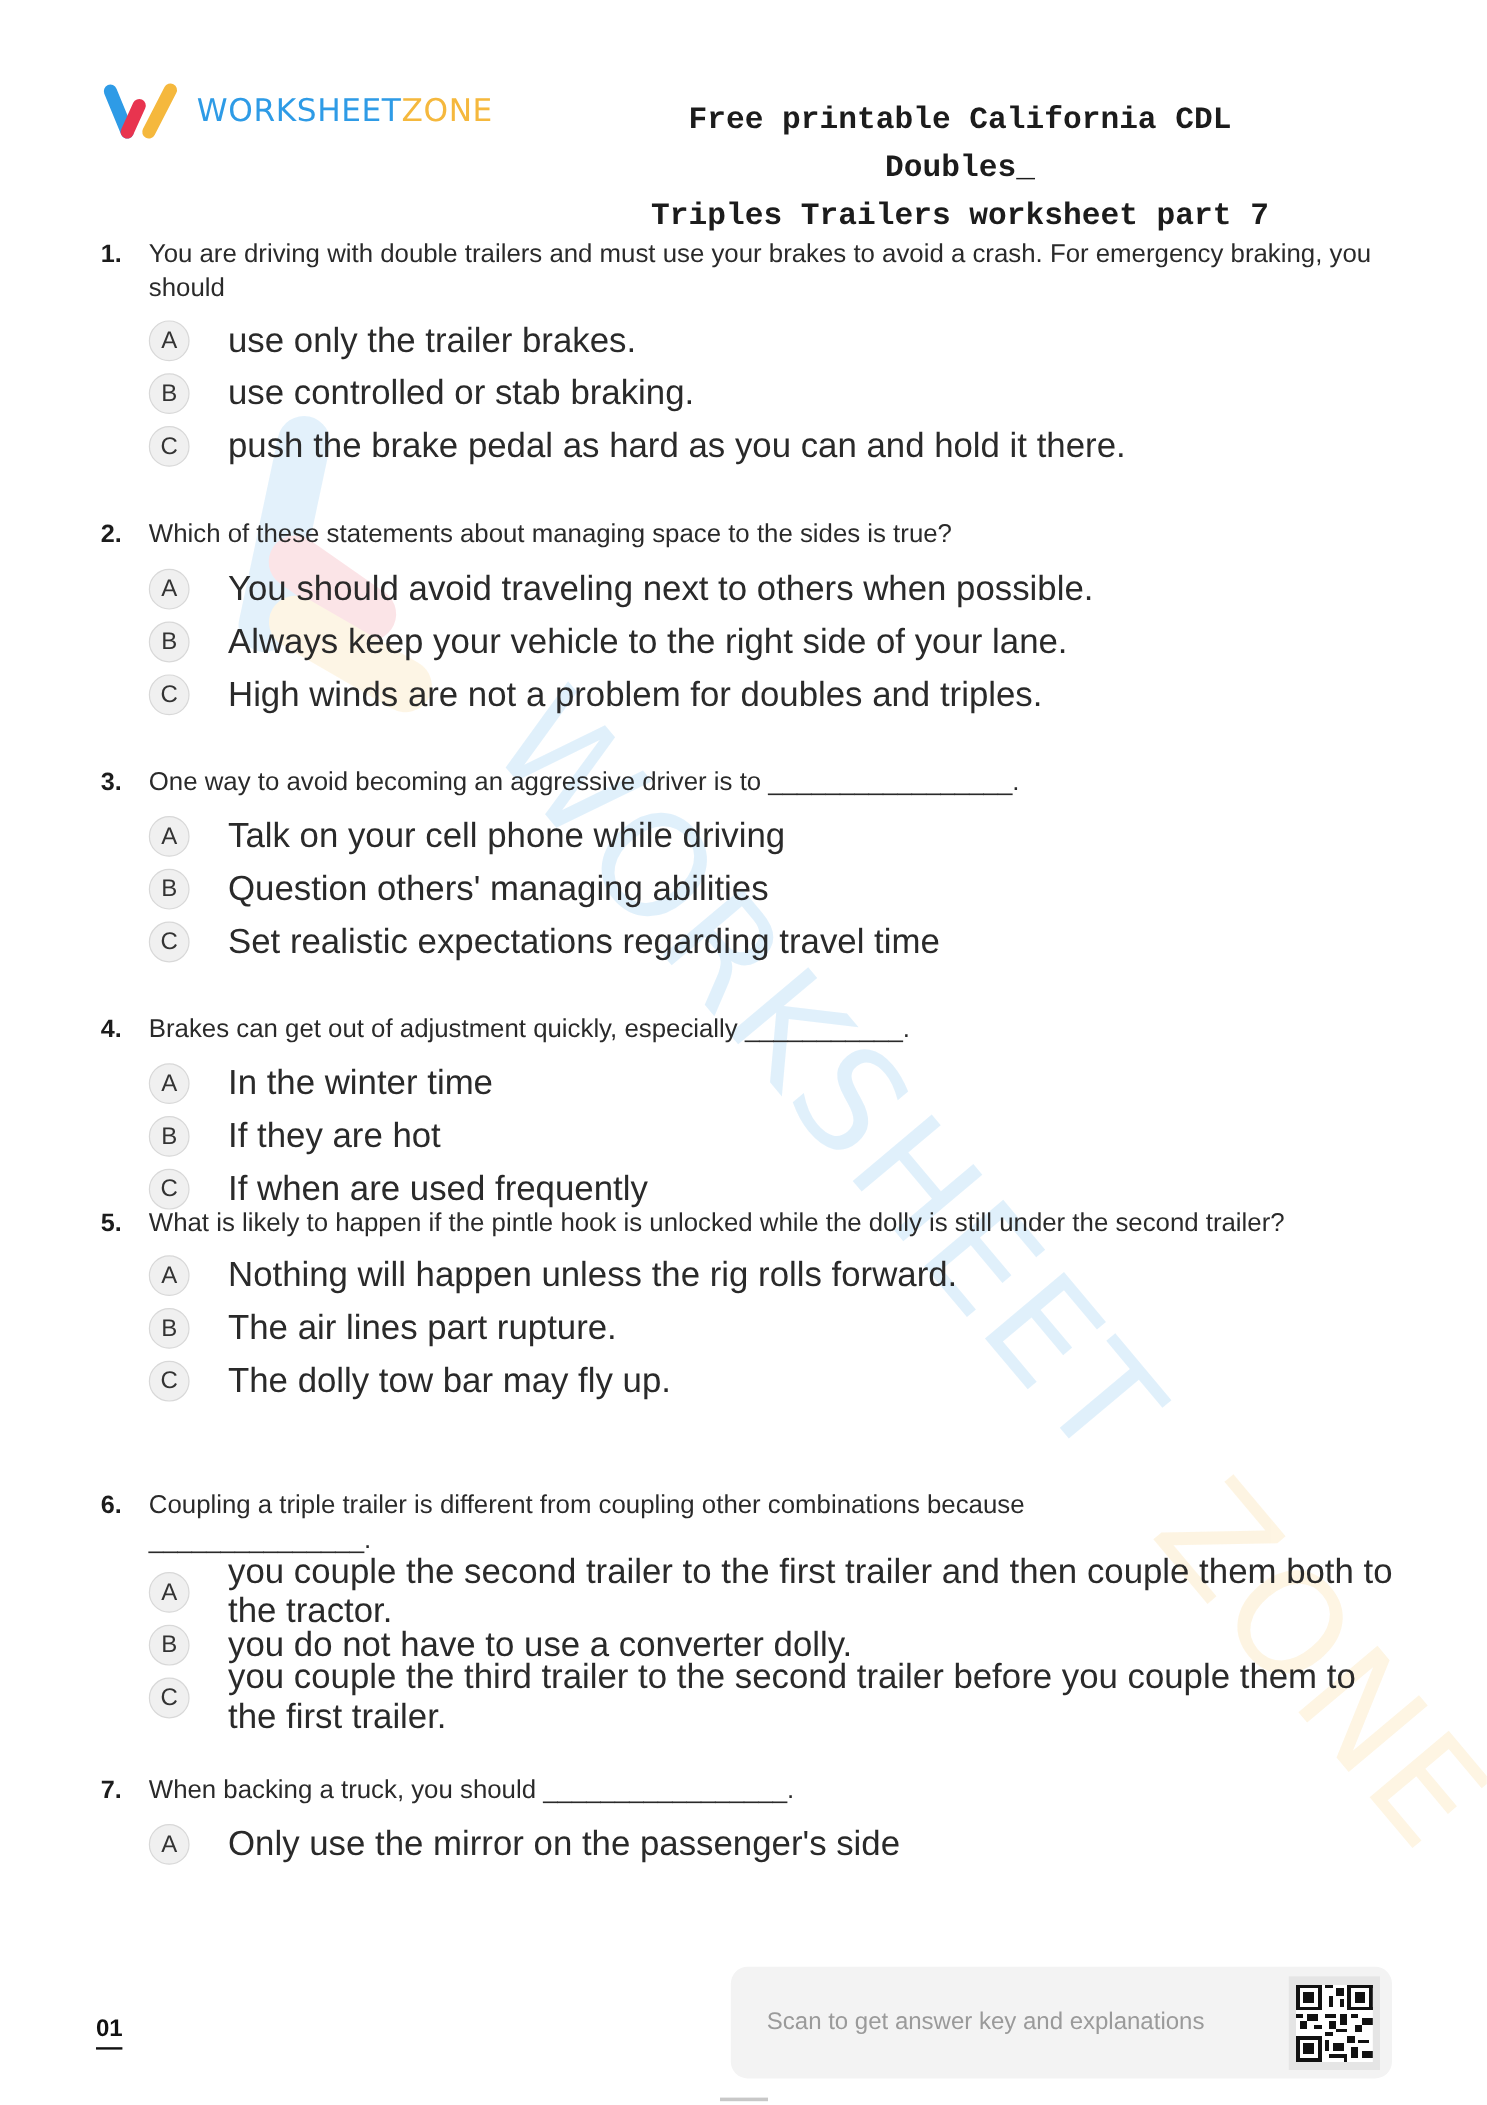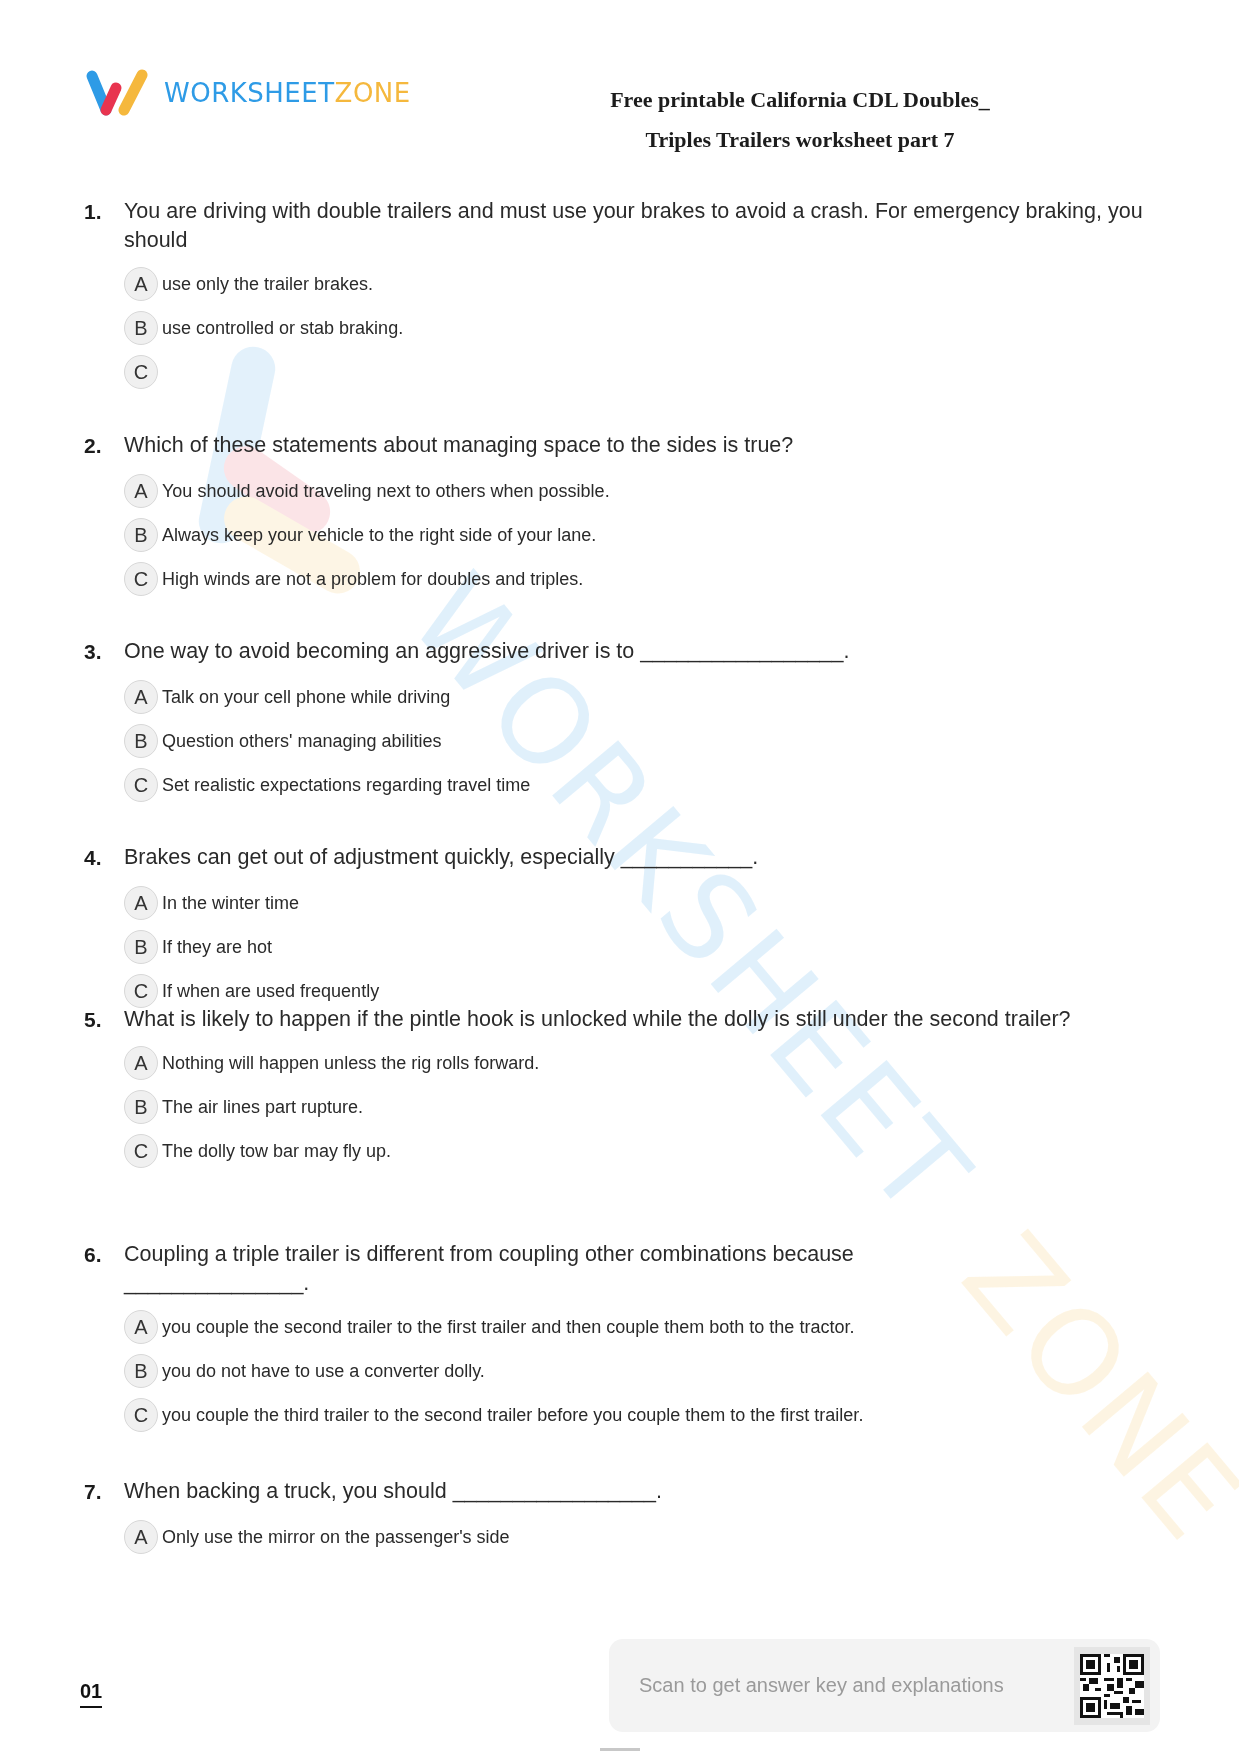--- a/index.html
+++ b/index.html
@@ -9,38 +9,38 @@
   .page { position: absolute; left: 0; top: 0; width: 1239px; height: 1754px; }
 
   
   .logo { position: absolute; left: 84px; top: 68px; display: flex; align-items: center; }
   .logo-mark { width: 68px; height: 50px; position: relative; }
   .logo-text { margin-left: 12px; font-size: 26px; letter-spacing: 0.5px; font-family: "DejaVu Sans", sans-serif; }
   .logo-text .w { color: #2e9be6; }
   .logo-text .z { color: #f5b83d; }
 
   .title { position: absolute; left: 520px; top: 80px; width: 560px; text-align: center;
-           font-family: Liberation Serif, serif; font-weight: bold; font-size: 22px;
+           font-family: Liberation Mono, monospace; font-weight: bold; font-size: 26px;
            line-height: 40px; color: #1c1c1c; }
 
   
   .watermark { position: absolute; left: 0; top: 0; width: 1239px; height: 1754px; pointer-events: none; }
 
   
   .question { position: absolute; left: 84px; width: 1080px; }
   .q-row { display: flex; font-size: 20.5px; line-height: 29px; color: #2a2a2a; }
   .q-num { width: 40px; flex: none; font-weight: bold; color: #1c1c1c; font-family: "Liberation Sans", sans-serif; font-size: 21px; }
   .q-text { flex: 1; font-family: "Liberation Sans", sans-serif; font-size: 21.5px; }
   .options { margin-left: 40px; margin-top: 14px; display: flex; flex-wrap: wrap; }
   .option { display: flex; align-items: center; height: 34px; margin-bottom: 10px; width: 100%; }
   .option.half { width: 563px; }
   .badge { width: 34px; height: 34px; border-radius: 50%; background: #f0f0f0; border: 1.5px solid #d8d8d8;
            display: flex; align-items: center; justify-content: center; font-family: "Liberation Sans", sans-serif;
            font-size: 20px; color: #333; flex: none; }
-  .opt-text { margin-left: 4px; font-family: "Liberation Sans", sans-serif; font-size: 18px; color: #2a2a2a; }
+  .opt-text { margin-left: 32px; font-family: "Liberation Sans", sans-serif; font-size: 29px; color: #2a2a2a; }
 
   
   .page-num { position: absolute; left: 80px; top: 1676px; font-family: "Liberation Sans", sans-serif;
               font-weight: bold; font-size: 20px; color: #111; border-bottom: 2.5px solid #111; line-height: 30px; }
   .scan-box { position: absolute; left: 609px; top: 1639px; width: 551px; height: 93px; background: #f3f3f3;
               border-radius: 14px; display: flex; align-items: center; }
   .scan-text { margin-left: 30px; font-family: "Liberation Sans", sans-serif; font-size: 20px; color: #9a9a9a; flex: 1; }
   .qr { width: 76px; height: 78px; background: #e5e5e5; margin-right: 10px; display: flex; align-items: center; justify-content: center; }
   .bottom-mark { position: absolute; left: 600px; top: 1748px; width: 40px; height: 3px; background: #c8c8c8; }
 </style>
@@ -86,20 +86,21 @@
       <div class="option">
           <span class="badge">A</span>
           <span class="opt-text">use only the trailer brakes.</span>
         </div>
       <div class="option">
           <span class="badge">B</span>
           <span class="opt-text">use controlled or stab braking.</span>
         </div>
       <div class="option">
           <span class="badge">C</span>
+          <span class="opt-text">push the brake pedal as hard as you can and hold it there.</span>
         </div>
     </div>
   </div>
 
   <div class="question" style="top:431px;">
     <div class="q-row">
       <span class="q-num">2.</span>
       <span class="q-text">Which of these statements about managing space to the sides is true?</span>
     </div>
     <div class="options">

